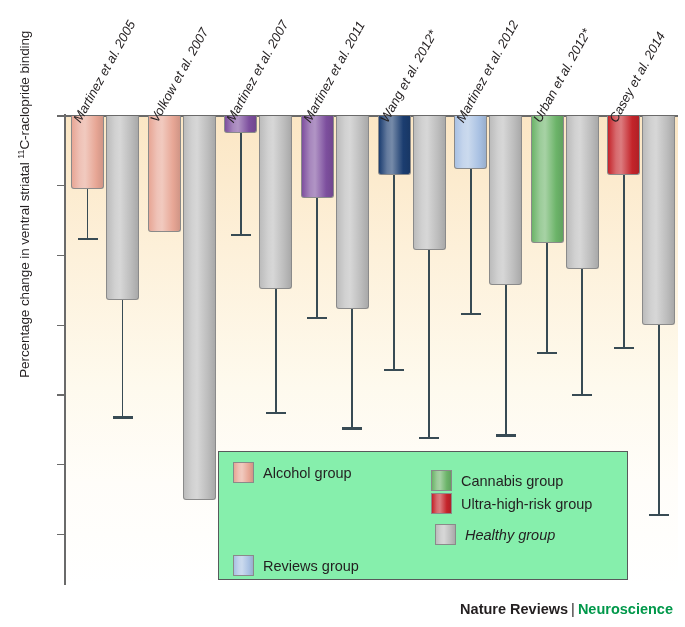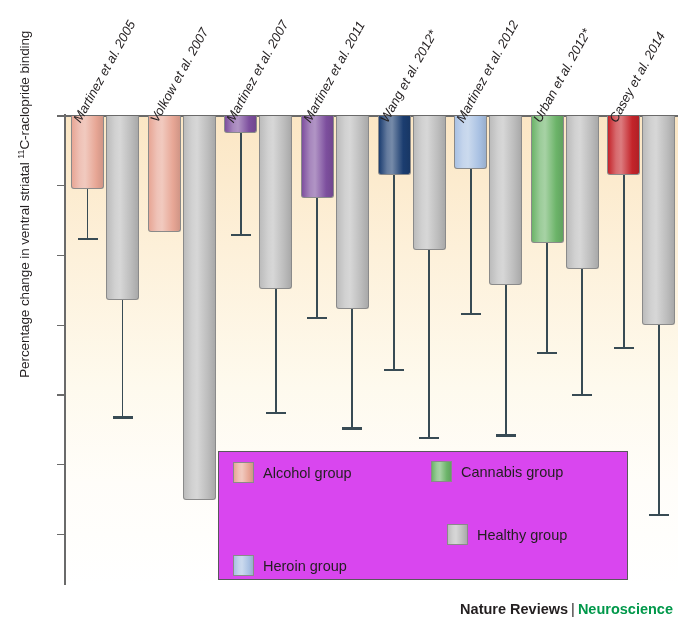--- a/index.html
+++ b/index.html
@@ -96,21 +96,21 @@
     transform:rotate(-61deg);
   }
 
   
   #legend{
     position:absolute;
     left:218px;
     top:451px;
     width:410px;
     height:129px;
-    background:#d946ef;
+    background:#86efac;
     border:1.4px solid #58595b;
     box-sizing:border-box;
   }
   .legrow{
     position:absolute;
     display:flex;
     align-items:center;
     gap:9px;
   }
   .swatch{
@@ -214,27 +214,31 @@
       <div class="catlabel" style="left: 619.375px; top: 110px;">Casey et al. 2014</div>
     </div>
 
   <div id="legend">
       <div class="legrow" style="left: 14px; top: 10px;">
         <span class="swatch" style="background: linear-gradient(to right, rgb(231, 166, 149) 0%, rgb(239, 194, 183) 26%, rgb(241, 202, 191) 42%, rgb(231, 166, 149) 78%, rgb(208, 149, 134) 100%);"></span>
         <span class="legtext">Alcohol group</span>
       </div>
       <div class="legrow" style="left: 14px; top: 103px;">
         <span class="swatch" style="background: linear-gradient(to right, rgb(169, 193, 227) 0%, rgb(197, 213, 236) 26%, rgb(203, 218, 238) 42%, rgb(169, 193, 227) 78%, rgb(152, 174, 204) 100%);"></span>
-        <span class="legtext">Heroin group</span>
-      </div>
-      <div class="legrow" style="left: 212px; top: 9px;">
+        <span class="legtext">Reviews group</span>
+      </div>
+      <div class="legrow" style="left: 212px; top: 18px;">
         <span class="swatch" style="background: linear-gradient(to right, rgb(108, 180, 105) 0%, rgb(155, 204, 153) 26%, rgb(167, 210, 165) 42%, rgb(108, 180, 105) 78%, rgb(97, 162, 95) 100%);"></span>
         <span class="legtext">Cannabis group</span>
       </div>
-      <div class="legrow" style="left: 228px; top: 72px;">
+      <div class="legrow" style="left: 212px; top: 41px;">
+        <span class="swatch" style="background: linear-gradient(to right, rgb(196, 36, 42) 0%, rgb(215, 106, 110) 26%, rgb(220, 124, 127) 42%, rgb(196, 36, 42) 78%, rgb(176, 32, 38) 100%);"></span>
+        <span class="legtext">Ultra-high-risk group</span>
+      </div>
+      <div class="legrow" style="left: 216px; top: 72px; font-style: italic;">
         <span class="swatch" style="background: linear-gradient(to right, rgb(188, 188, 188) 0%, rgb(209, 209, 209) 26%, rgb(215, 215, 215) 42%, rgb(188, 188, 188) 78%, rgb(169, 169, 169) 100%);"></span>
         <span class="legtext">Healthy group</span>
       </div>
     </div>
 
   <div id="footer">
     <span class="nr">Nature Reviews</span><span class="sep">|</span><span class="ns">Neuroscience</span>
   </div>
 
 </div>

